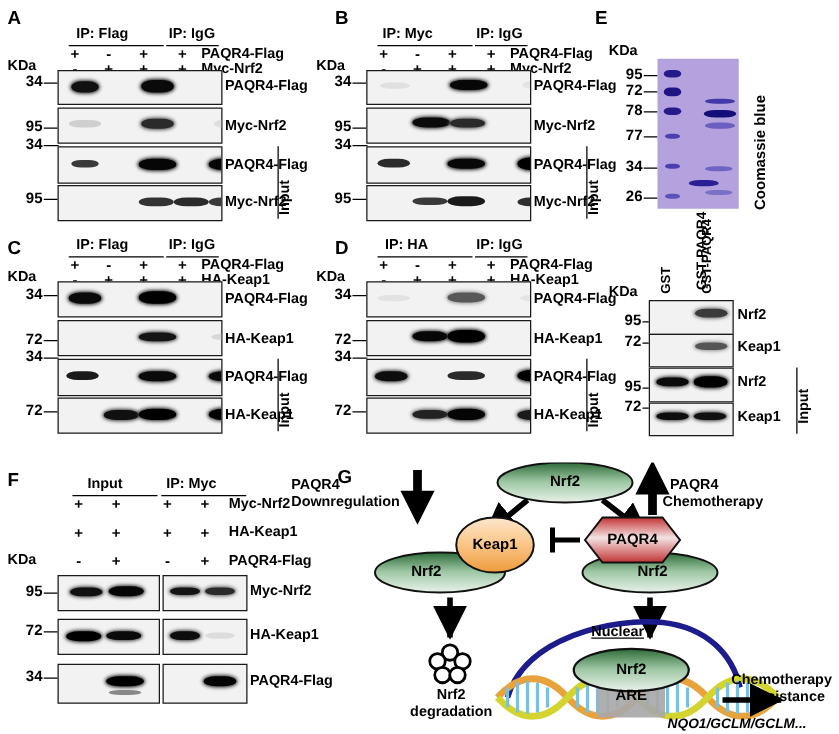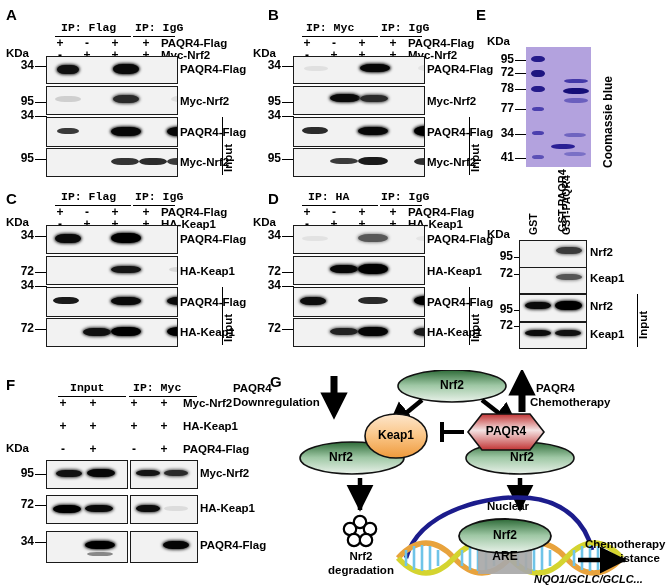--- a/index.html
+++ b/index.html
@@ -1,20 +1,20 @@
 <!DOCTYPE html>
 <html><head>
 <meta charset="utf-8">
 <style>
   html,body{margin:0;padding:0;background:#ffffff;}
   body{width:671px;height:587px;position:relative;overflow:hidden;
        font-family:"Liberation Sans",sans-serif;color:#000;}
   .abs{position:absolute;}
   .panel-letter{font-size:15px;font-weight:bold;letter-spacing:0;}
-  .hdr{font-size:11.5px;font-weight:bold;white-space:nowrap;font-family:Liberation Mono, monospace;}
+  .hdr{font-size:11.5px;font-weight:bold;white-space:nowrap;}
   .lbl{font-size:11.5px;font-weight:bold;white-space:nowrap;}
   .sign{font-size:12px;font-weight:bold;text-align:center;white-space:nowrap;}
   .kda{font-size:11.5px;font-weight:bold;}
   .mw{font-size:12px;font-weight:bold;text-align:right;}
   .rule{border-bottom:1.6px solid #000;}
   .blotbox{border:1.7px solid #1a1a1a;background:#f2f2f2;overflow:hidden;}
   .band{position:absolute;border-radius:40% / 55%;}
   .tick{position:absolute;height:0;border-top:1.8px solid #000;}
   .vline{position:absolute;width:0;border-left:1.7px solid #000;}
   .rot{transform-origin:0 0;transform:rotate(-90deg);}
@@ -276,21 +276,21 @@
   <div class="abs mw" style="left:490px;top:52px;width:24px;">95</div>
   <div class="tick" style="left:515px;top:60px;width:11px;"></div>
   <div class="abs mw" style="left:490px;top:65px;width:24px;">72</div>
   <div class="tick" style="left:515px;top:73px;width:11px;"></div>
   <div class="abs mw" style="left:490px;top:81px;width:24px;">78</div>
   <div class="tick" style="left:515px;top:89px;width:11px;"></div>
   <div class="abs mw" style="left:490px;top:101px;width:24px;">77</div>
   <div class="tick" style="left:515px;top:109px;width:11px;"></div>
   <div class="abs mw" style="left:490px;top:126px;width:24px;">34</div>
   <div class="tick" style="left:515px;top:134px;width:11px;"></div>
-  <div class="abs mw" style="left:490px;top:150px;width:24px;">41</div>
+  <div class="abs mw" style="left:490px;top:150px;width:24px;">26</div>
   <div class="tick" style="left:515px;top:158px;width:11px;"></div>
 
   <div class="abs" style="left:526px;top:47px;width:65px;height:120px;background:#b3a2de;">
     <div class="band" style="left:5px;top:9px;width:14px;height:6px;background:#241a8a;"></div>
     <div class="band" style="left:5px;top:23px;width:14px;height:7px;background:#1e1580;"></div>
     <div class="band" style="left:5px;top:39px;width:14px;height:6px;background:#241a8a;"></div>
     <div class="band" style="left:6px;top:60px;width:12px;height:4px;background:#4b3fae;"></div>
     <div class="band" style="left:6px;top:84px;width:12px;height:4px;background:#4b3fae;"></div>
     <div class="band" style="left:6px;top:108px;width:12px;height:4px;background:#5b50b6;"></div>
     <div class="band" style="left:25px;top:97px;width:24px;height:5px;background:#2a1f95;"></div>
@@ -506,21 +506,21 @@
 
   <div class="abs dgtxt" style="left:168px;top:9px;width:108px;text-align:center;font-size:12px;">Nrf2</div>
   <div class="abs dgtxt" style="left:136px;top:59px;width:60px;text-align:center;font-size:12px;">Keap1</div>
   <div class="abs dgtxt" style="left:76px;top:81px;width:70px;text-align:center;font-size:12px;">Nrf2</div>
   <div class="abs dgtxt" style="left:246px;top:55px;width:60px;text-align:center;font-size:12px;">PAQR4</div>
   <div class="abs dgtxt" style="left:262px;top:81px;width:60px;text-align:center;font-size:12px;">Nrf2</div>
 
   <div class="abs dgtxt" style="left:104px;top:180px;width:54px;text-align:center;">Nrf2</div>
   <div class="abs dgtxt" style="left:94px;top:194px;width:74px;text-align:center;">degradation</div>
 
-  <div class="abs dgtxt" style="left:243px;top:130px;width:70px;text-align:center;">Nuclear</div>
+  <div class="abs dgtxt" style="left:243px;top:130px;width:70px;text-align:left;text-decoration:underline;">Nuclear</div>
   <div class="abs dgtxt" style="left:245px;top:159px;width:60px;text-align:center;font-size:12px;">Nrf2</div>
   <div class="abs dgtxt" style="left:248px;top:180px;width:54px;text-align:center;font-size:12px;">ARE</div>
 
   <div class="abs dgtxt" style="left:355px;top:168px;">Chemotherapy</div>
   <div class="abs dgtxt" style="left:373px;top:182px;">resistance</div>
 
-  <div class="abs dgtxt" style="left:304px;top:203px;font-style:italic;font-size:11px;">NQO1/GCLC/GCLC...</div>
+  <div class="abs dgtxt" style="left:304px;top:203px;font-style:italic;font-size:11px;">NQO1/GCLM/GCLM...</div>
 </div>
 
 </body></html>

